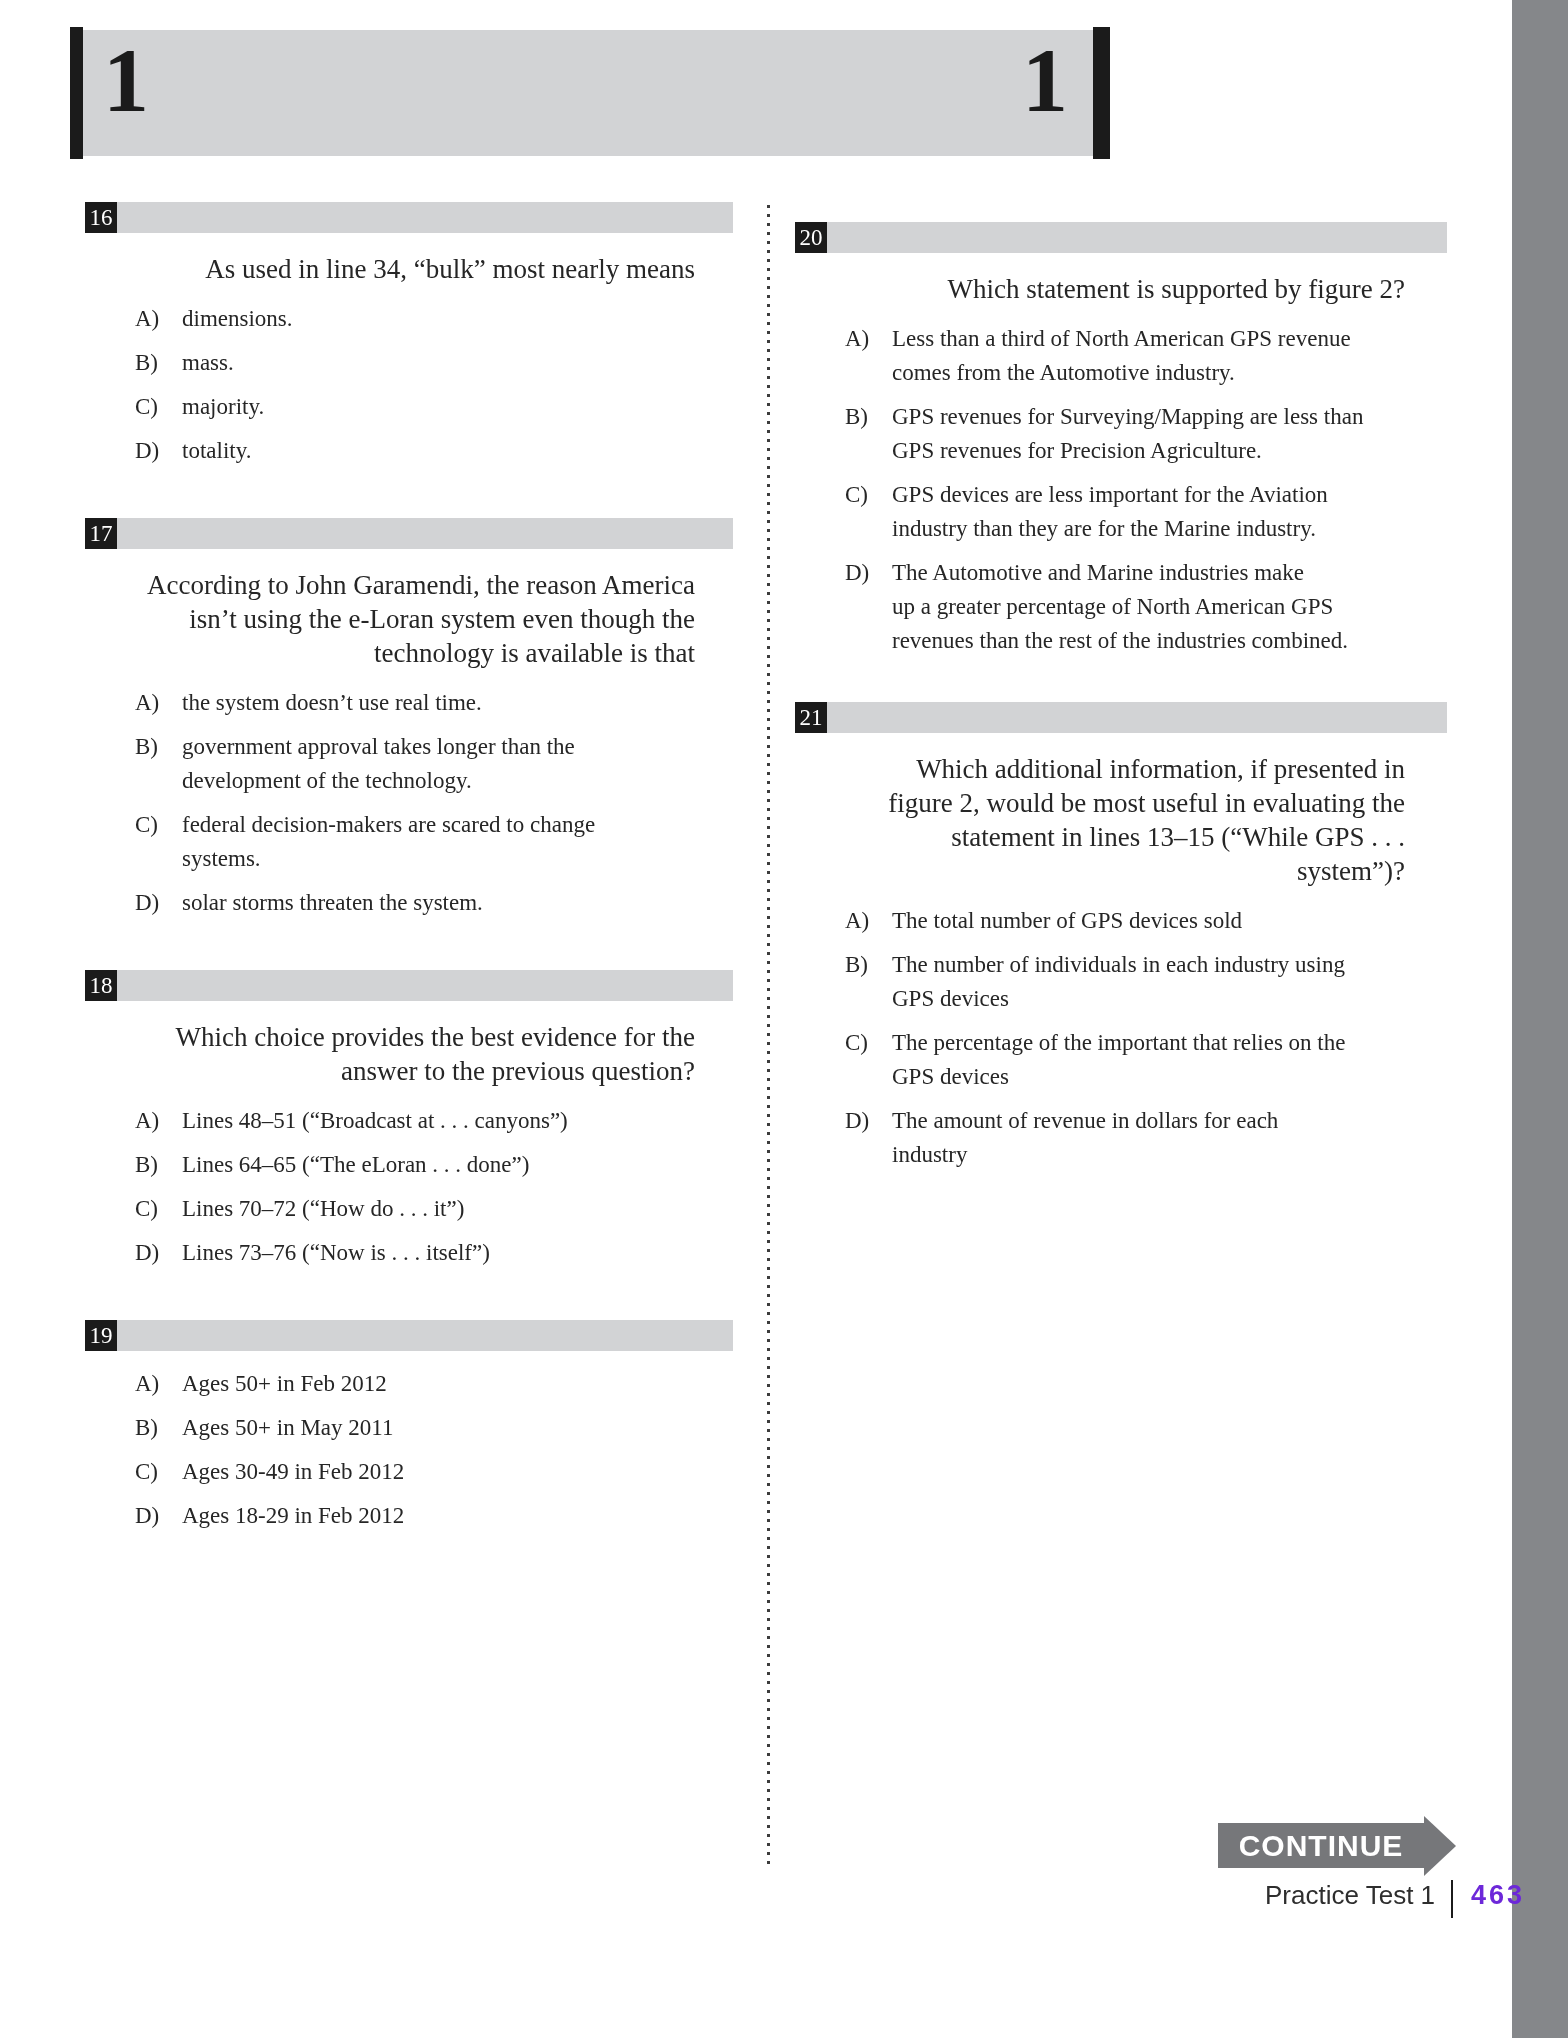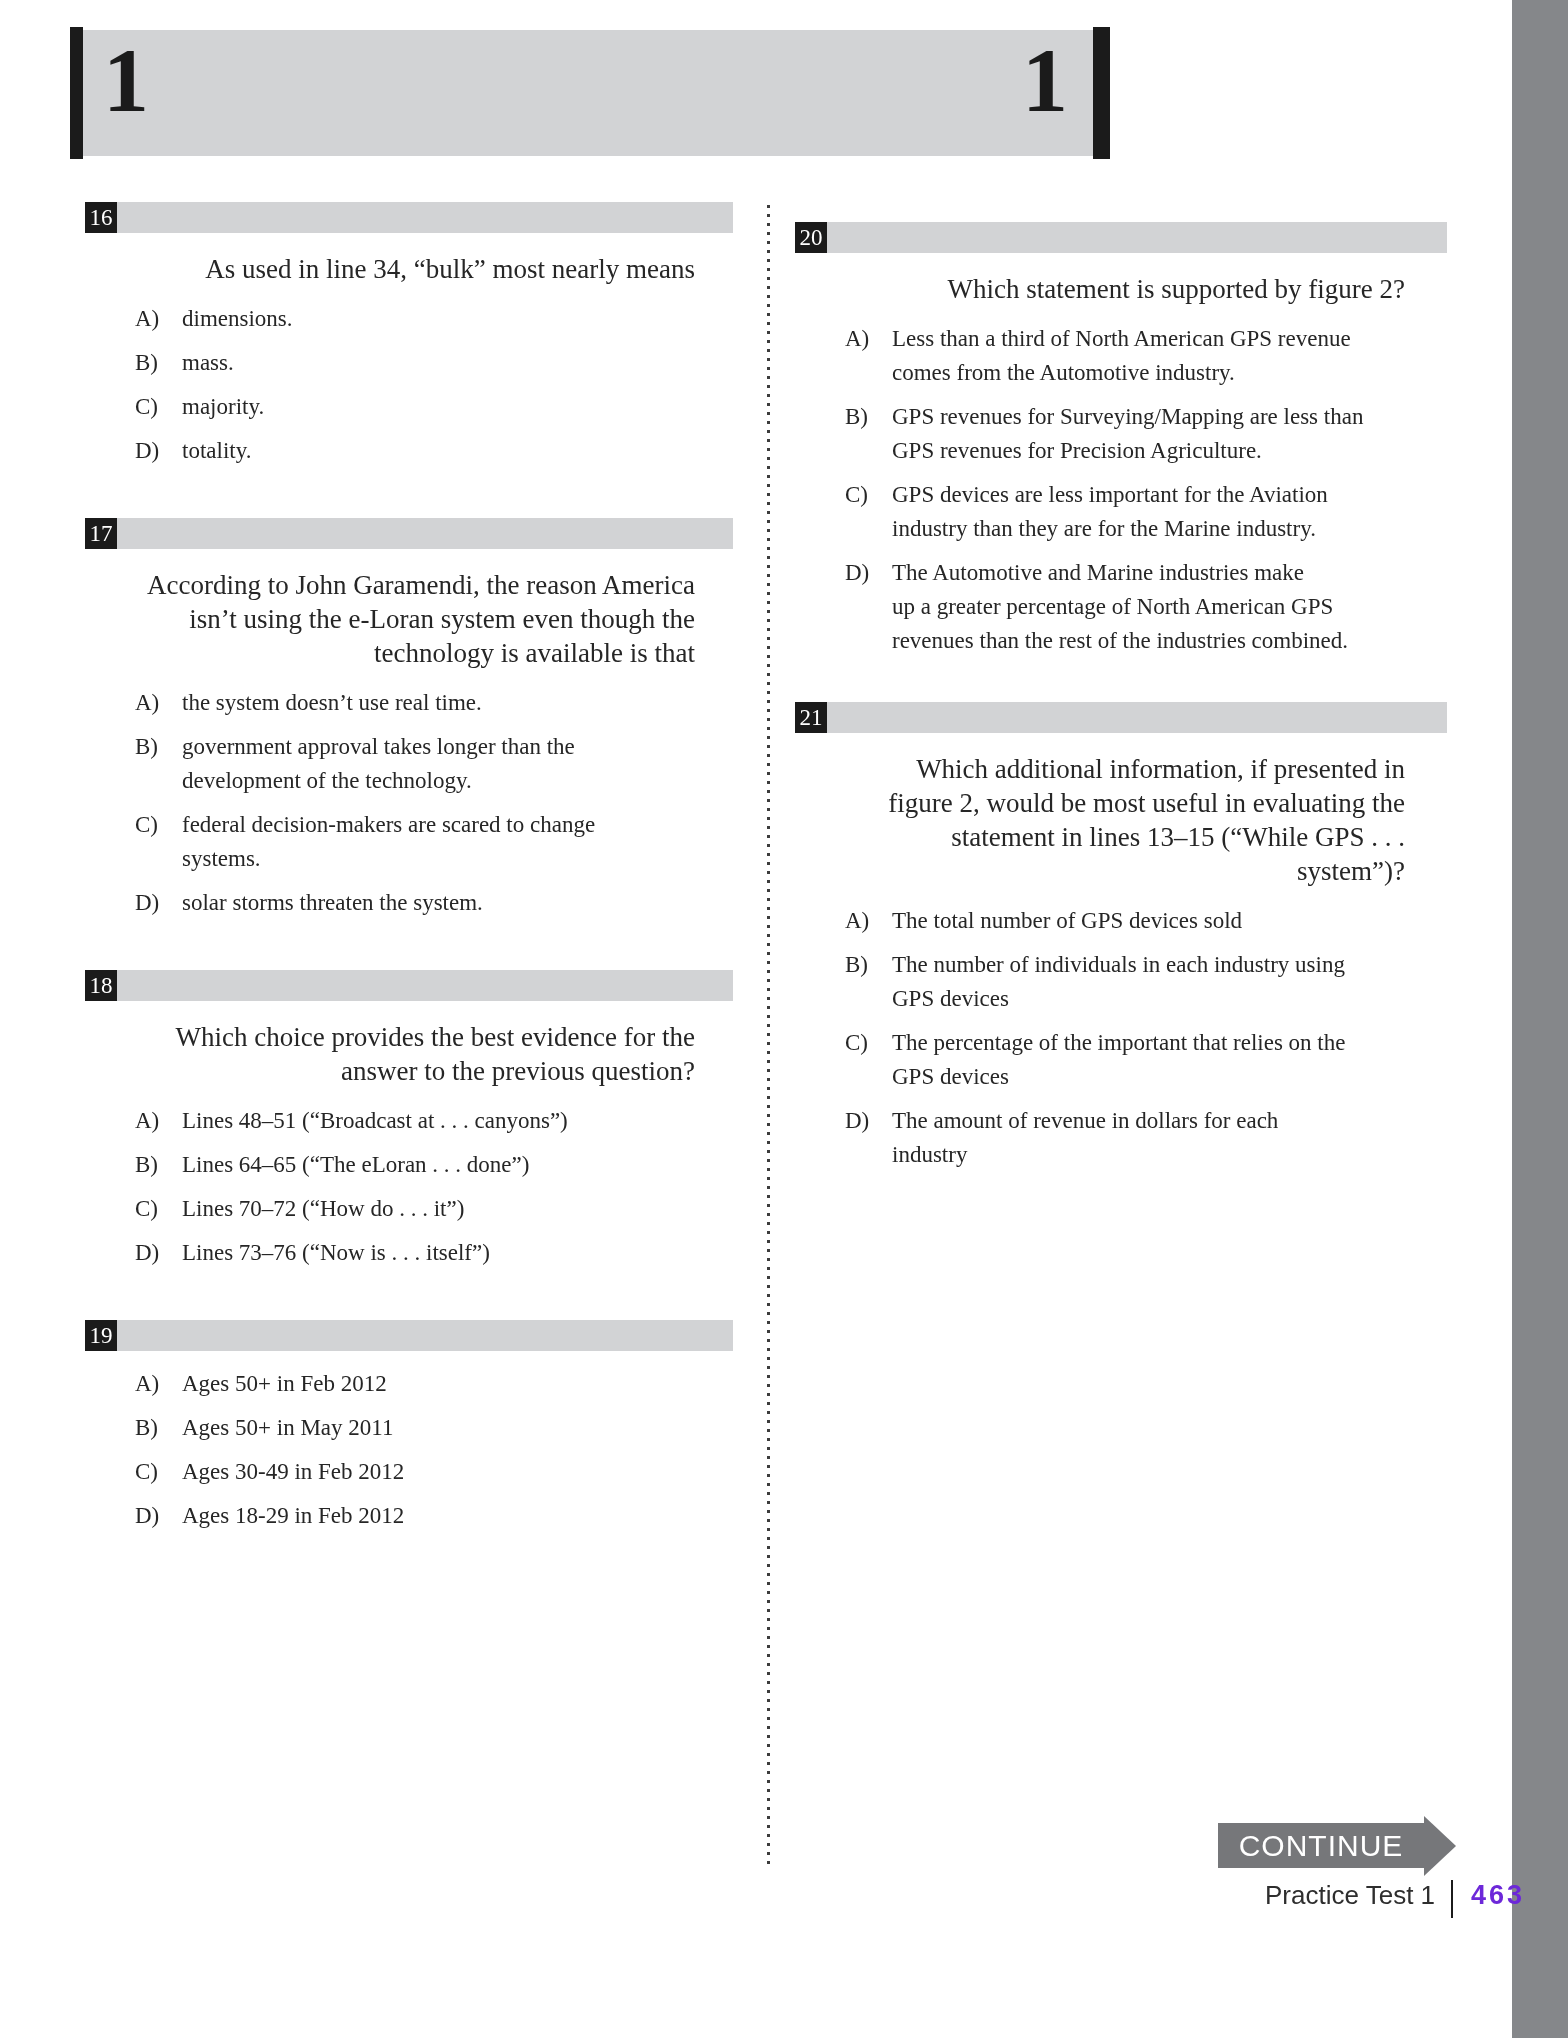--- a/index.html
+++ b/index.html
@@ -113,21 +113,21 @@
     left: 1218px; top: 1823px;
     width: 206px; height: 45px;
     background: #76777a;
     display: flex;
     align-items: center;
     justify-content: center;
   }
   .continue .label {
     color: #ffffff;
     font-family: "Liberation Sans", "DejaVu Sans", sans-serif;
-    font-weight: normal;
+    font-weight: bold;
     font-size: 30px;
     letter-spacing: 1px;
   }
   .continue-head {
     position: absolute;
     left: 1424px; top: 1816px;
     width: 0; height: 0;
     border-top: 30px solid transparent;
     border-bottom: 30px solid transparent;
     border-left: 32px solid #76777a;

